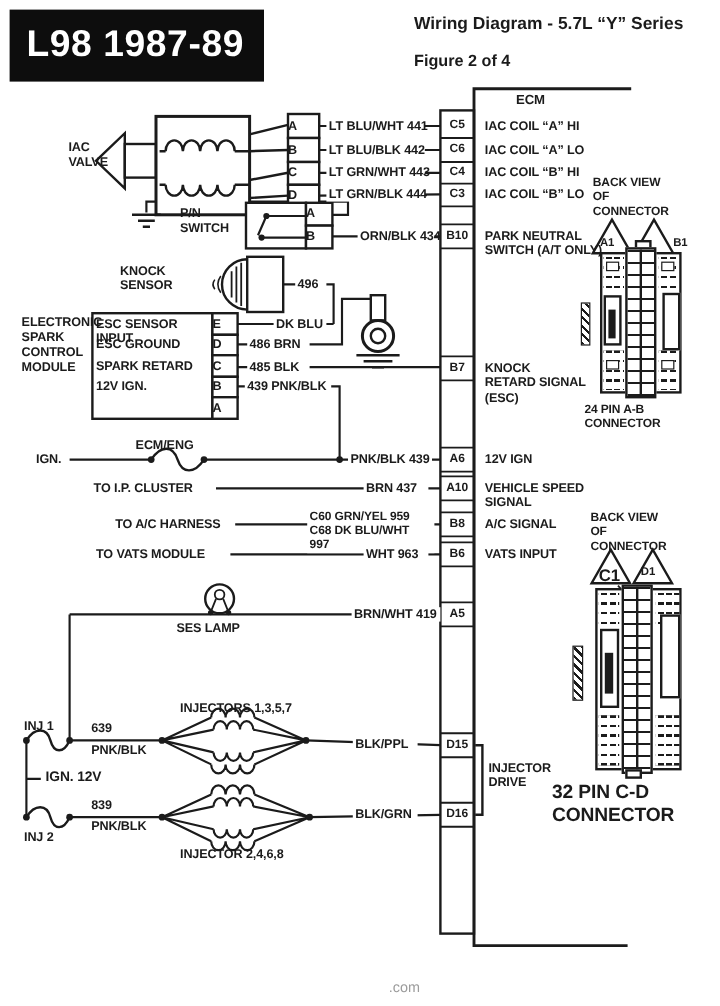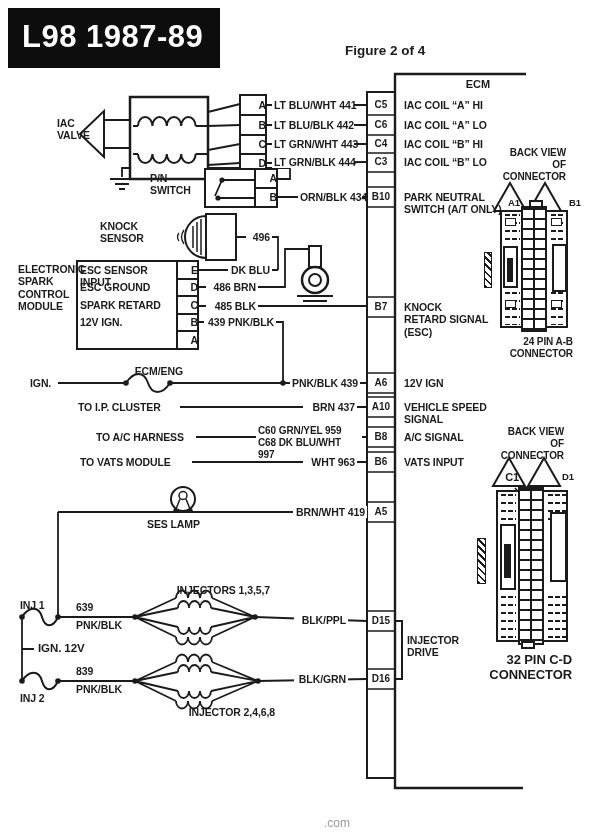--- a/index.html
+++ b/index.html
@@ -1,20 +1,20 @@
 <!DOCTYPE html>
 <html><head>
 <meta charset="utf-8">
 <style>
   *{box-sizing:border-box;margin:0;padding:0}
   body{font-family:"Liberation Sans",sans-serif;background:#fff}
   #page{position:relative;width:600px;height:838px;background:#fff;color:#1b1b1b;overflow:hidden}
   svg{position:absolute;left:0;top:0}
   .lbl{position:absolute;font-weight:700;font-size:10.5px;line-height:1.18;white-space:pre-line;letter-spacing:-.1px}
-  .c{text-align:right}
+  .c{text-align:left}
   .r{}
   .wl{background:#fff;line-height:12px;padding:0 2px;white-space:nowrap}
   .sm{font-size:10px}
   .pin{position:absolute;left:367px;width:28px;text-align:center;font-weight:700;font-size:10px;line-height:12px}
   .badge{position:absolute;left:8px;top:8px;width:212px;height:60px;background:#0d0d0d;color:#fff;font-weight:700;font-size:31px;padding:11px 0 0 14px;letter-spacing:.5px}
   .title{position:absolute;font-weight:700;font-size:14.5px}
   .box{position:absolute;border:2px solid #1b1b1b;background:#fff}
   .ink{position:absolute;background:#1b1b1b}
   .dashes{position:absolute;background:repeating-linear-gradient(90deg,#fff 0 2px,rgba(255,255,255,0) 2px 7px),repeating-linear-gradient(180deg,#1b1b1b 0 2px,#fff 2px 8px)}
   .pingrid{position:absolute;border:2px solid #1b1b1b;background-color:#fff;background-image:repeating-linear-gradient(180deg,#1b1b1b 0 2px,rgba(255,255,255,0) 2px 10px)}
@@ -203,20 +203,21 @@
   <div class="dashes" style="left:546px;top:596px;width:20px;height:42px"></div>
   <div class="box" style="left:500px;top:524px;width:16px;height:66px"></div>
   <div class="box" style="left:550px;top:512px;width:17px;height:70px"></div>
   <div class="pingrid" style="left:518px;top:487px;width:26px;height:158px"></div>
   <div class="ink" style="left:530px;top:489px;width:2px;height:154px"></div>
   <div class="ink" style="left:504px;top:544px;width:7px;height:34px"></div>
   <div class="hatch" style="left:477px;top:538px;width:9px;height:46px"></div>
   <div class="box" style="left:521px;top:641px;width:14px;height:8px"></div>
 
   <div class="badge">L98 1987-89</div>
+  <div class="title" style="left:345px;top:12px">Wiring Diagram - 5.7L “Y” Series</div>
   <div class="title" style="left:345px;top:43px;font-size:13.5px">Figure 2 of 4</div>
 
   <div class="lbl" style="left:57px;top:117px">IAC
 VALVE</div>
   <div class="lbl c" style="left:240px;top:99px;width:26px">A</div>
   <div class="lbl c" style="left:240px;top:119px;width:26px">B</div>
   <div class="lbl c" style="left:240px;top:138px;width:26px">C</div>
   <div class="lbl c" style="left:240px;top:157px;width:26px">D</div>
   <div class="lbl wl c" style="left:272px;top:99px;width:82px">LT BLU/WHT 441</div>
   <div class="lbl wl c" style="left:272px;top:119px;width:82px">LT BLU/BLK 442</div>
@@ -311,20 +312,20 @@
   <div class="lbl c" style="left:494px;top:147px;width:72px;font-size:10px">BACK VIEW
 OF
 CONNECTOR</div>
   <div class="lbl c" style="left:500px;top:197px;width:20px;font-size:9.5px">A1</div>
   <div class="lbl c" style="left:561px;top:197px;width:20px;font-size:9.5px">B1</div>
   <div class="lbl c" style="left:487px;top:336px;width:86px;font-size:10px">24 PIN A-B
 CONNECTOR</div>
   <div class="lbl c" style="left:492px;top:426px;width:72px;font-size:10px">BACK VIEW
 OF
 CONNECTOR</div>
-  <div class="lbl c" style="left:499px;top:471px;width:20px;font-size:11px">C1</div>
+  <div class="lbl c" style="left:499px;top:471px;width:20px;font-size:14px">C1</div>
   <div class="lbl c" style="left:534px;top:471px;width:40px;font-size:9.5px">D1</div>
-  <div class="lbl c" style="left:484px;top:652px;width:88px;font-size:13px">32 PIN C-D
+  <div class="lbl c" style="left:460px;top:652px;width:88px;font-size:16px">32 PIN C-D
 CONNECTOR</div>
 
   <div class="brand2" style="left:300px;top:816px;width:50px">.com</div>
 
 </div>
 
 </body></html>

